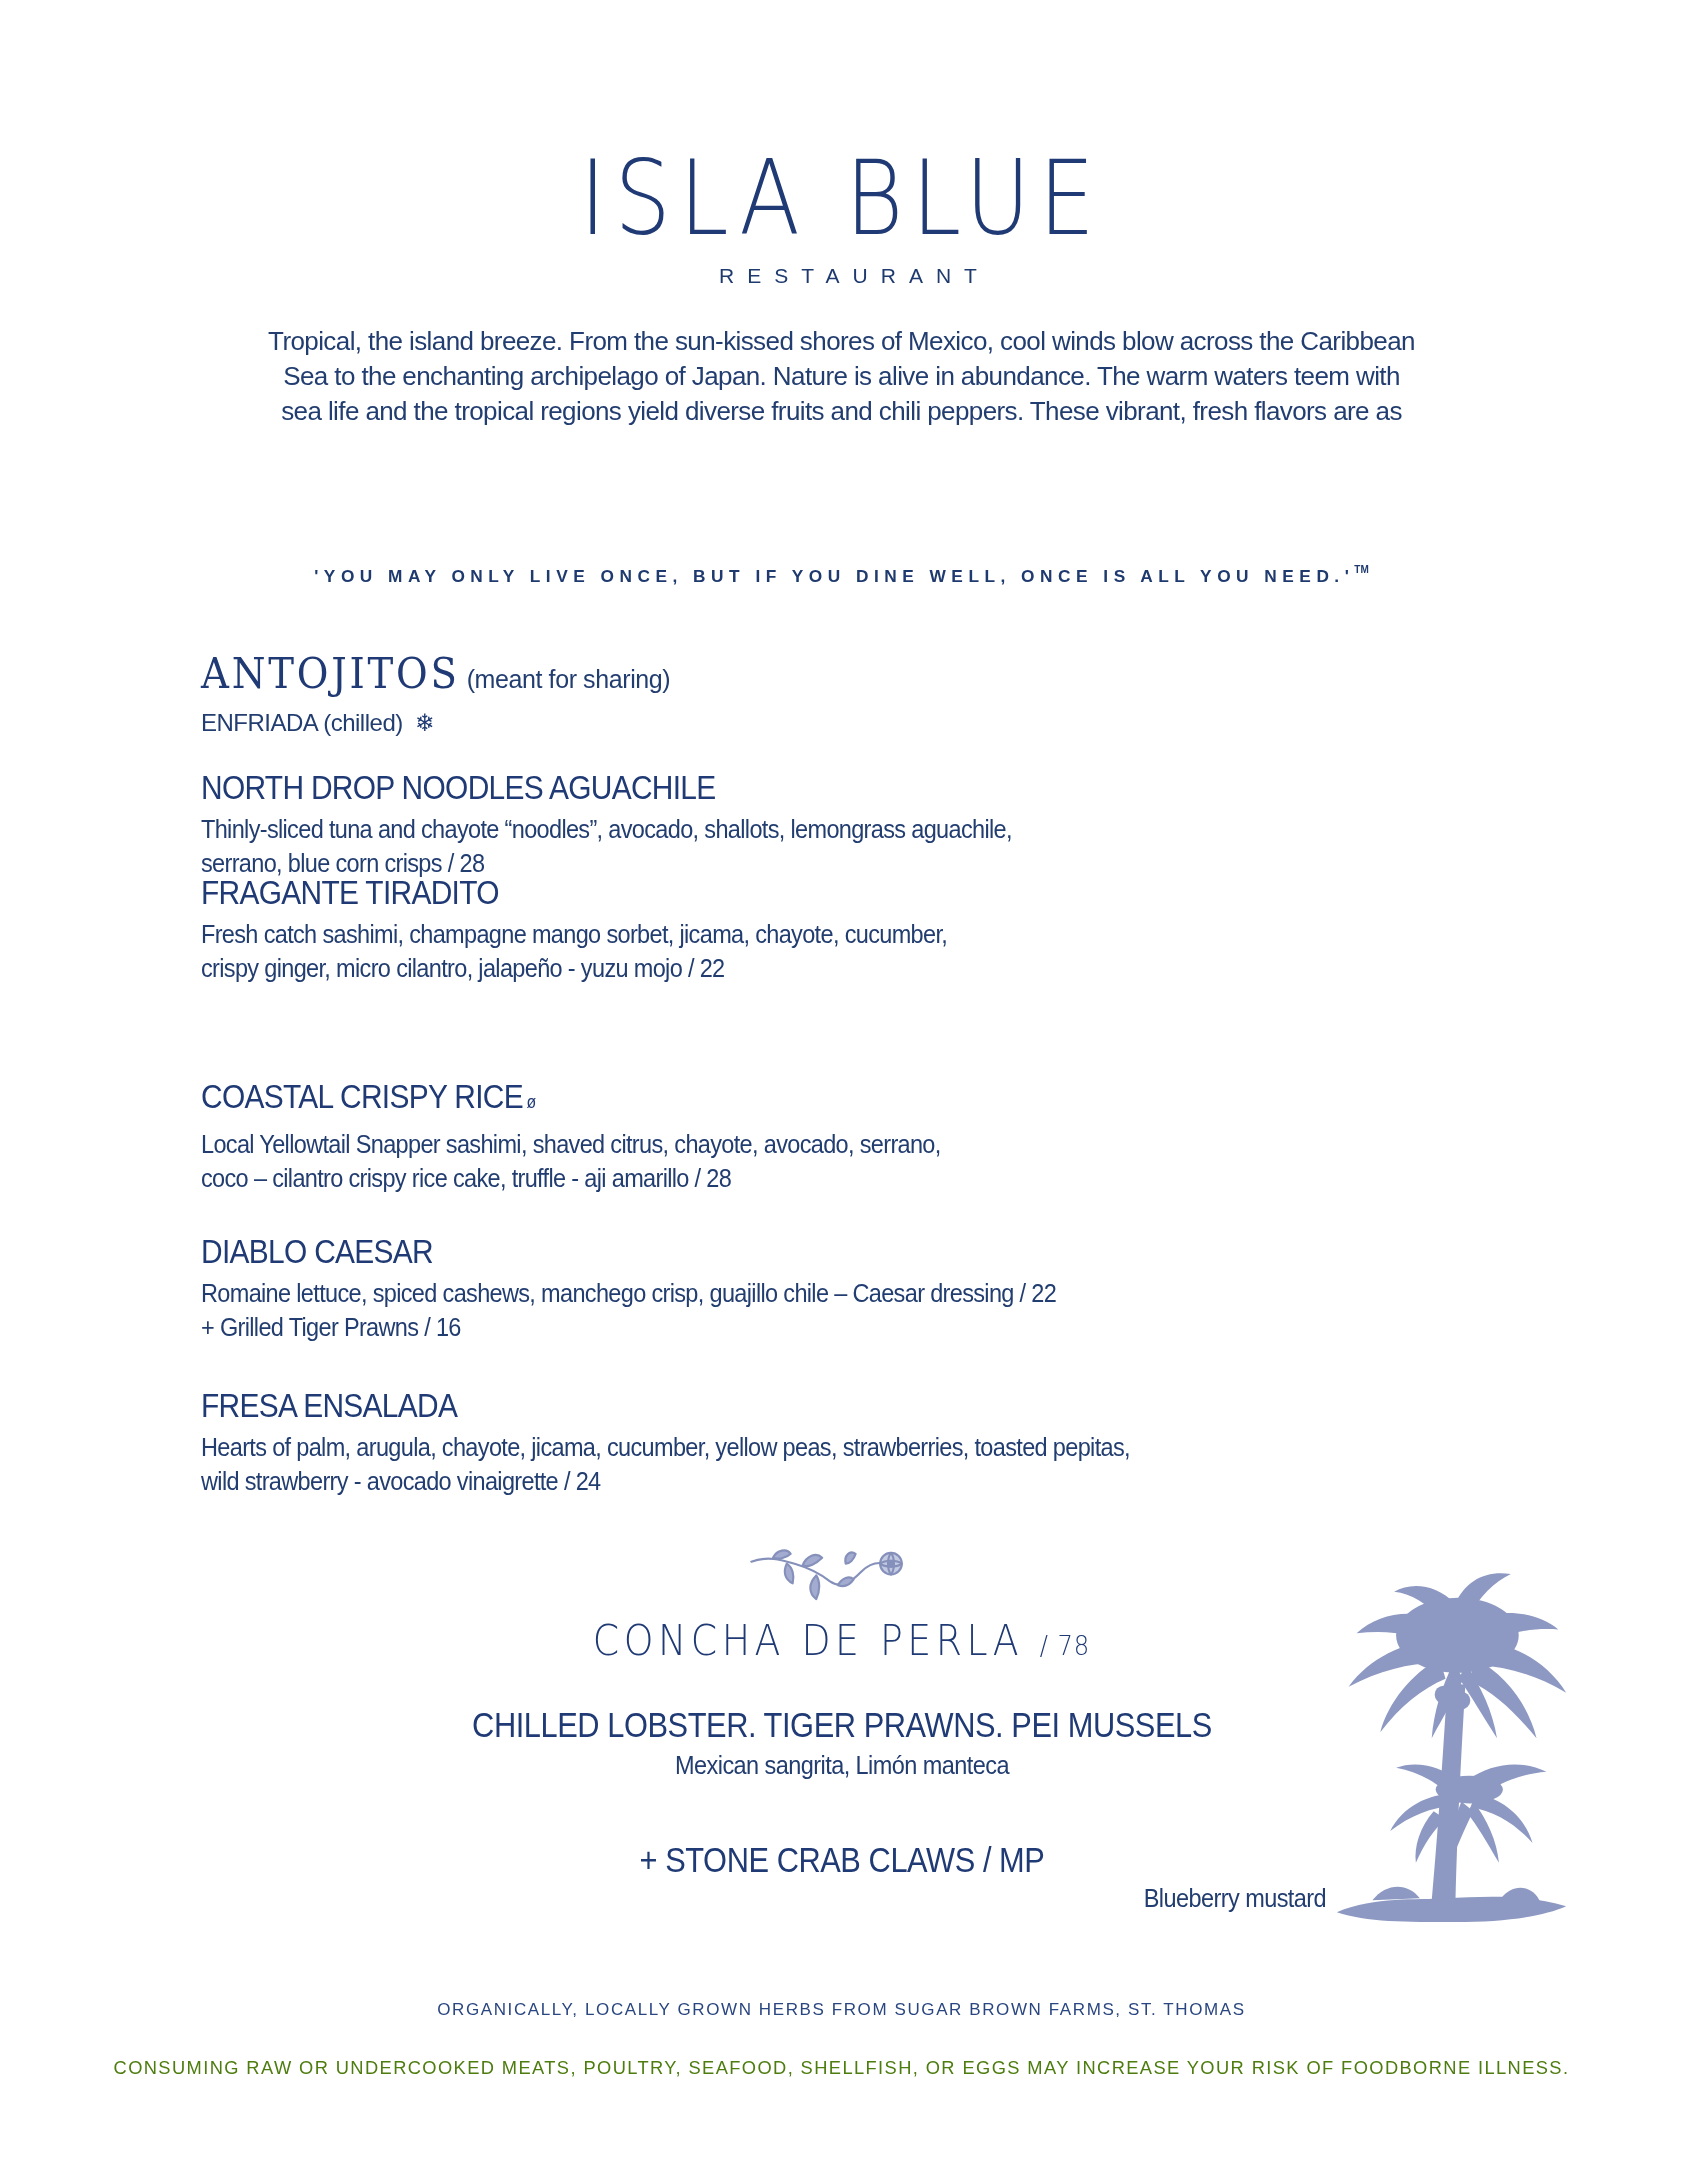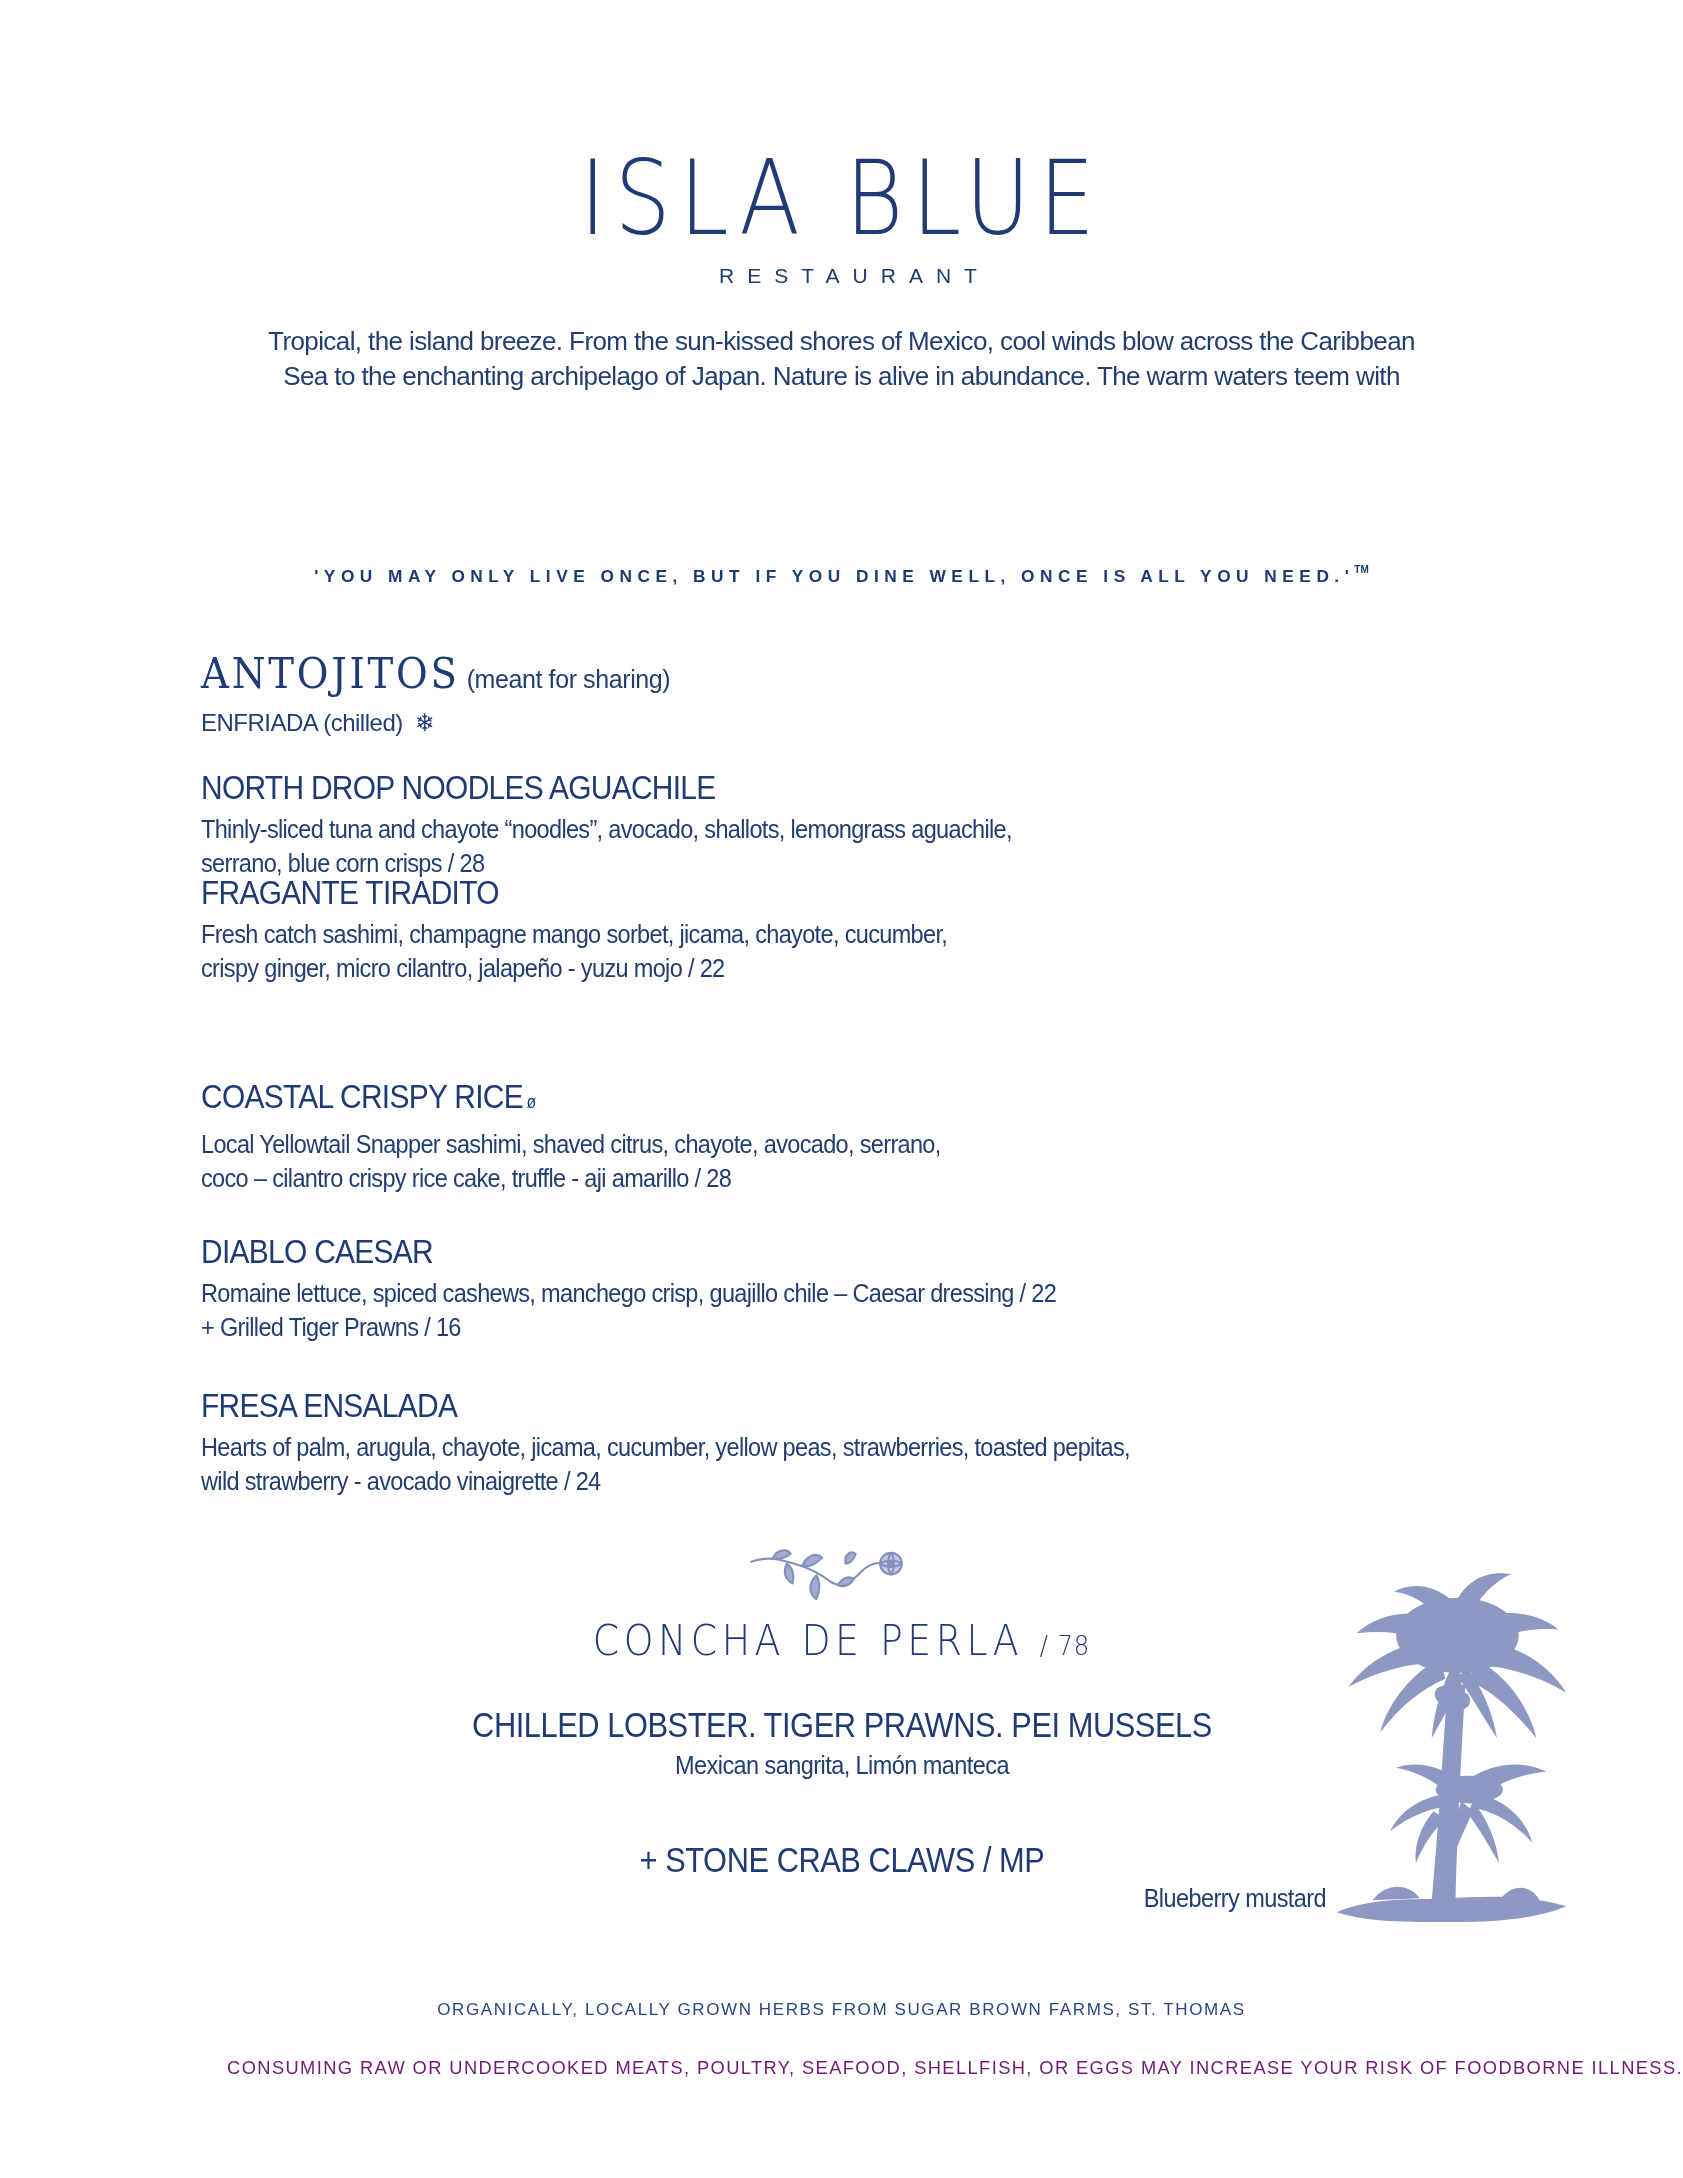--- a/index.html
+++ b/index.html
@@ -74,32 +74,33 @@
     font-size: 25px; color: #223d70; letter-spacing: -0.6px; line-height: 1;
     transform: scaleX(0.94); transform-origin: center; white-space: nowrap;
   }
 
   .palm { top: 1564px; left: 1317px; width: 267px; height: 376px; }
 
   .footer1 {
     top: 2000px; font-size: 17px; letter-spacing: 1.6px; color: #2a4680; white-space: nowrap;
   }
   .footer2 {
-    top: 2057px; font-size: 18.3px; letter-spacing: 1.4px; color: #701a75; white-space: nowrap; text-align: right;
+    top: 2057px; font-size: 18.3px; letter-spacing: 1.4px; color: #4d7c0f; white-space: nowrap;
   }
 </style>
 </head>
 <body>
 
 <div class="abs center brand-title">ISLA BLUE</div>
 <div class="abs center brand-sub">RESTAURANT</div>
 
 <div class="abs intro">
   <span>Tropical, the island breeze. From the sun-kissed shores of Mexico, cool winds blow across the Caribbean</span>
   <span>Sea to the enchanting archipelago of Japan.  Nature is alive in abundance.  The warm waters teem with</span>
+  <span>sea life and the tropical regions yield diverse fruits and chili peppers. These vibrant, fresh flavors are as</span>
 </div>
 
 <div class="abs center quote">
   <span>'YOU MAY ONLY LIVE ONCE, BUT IF YOU DINE WELL, ONCE IS ALL YOU NEED.'</span><sup>TM</sup>
 </div>
 
 <div class="abs section">
   <span class="section-title">ANTOJITOS</span>
   <span class="section-note">(meant for sharing)</span>
 </div>

